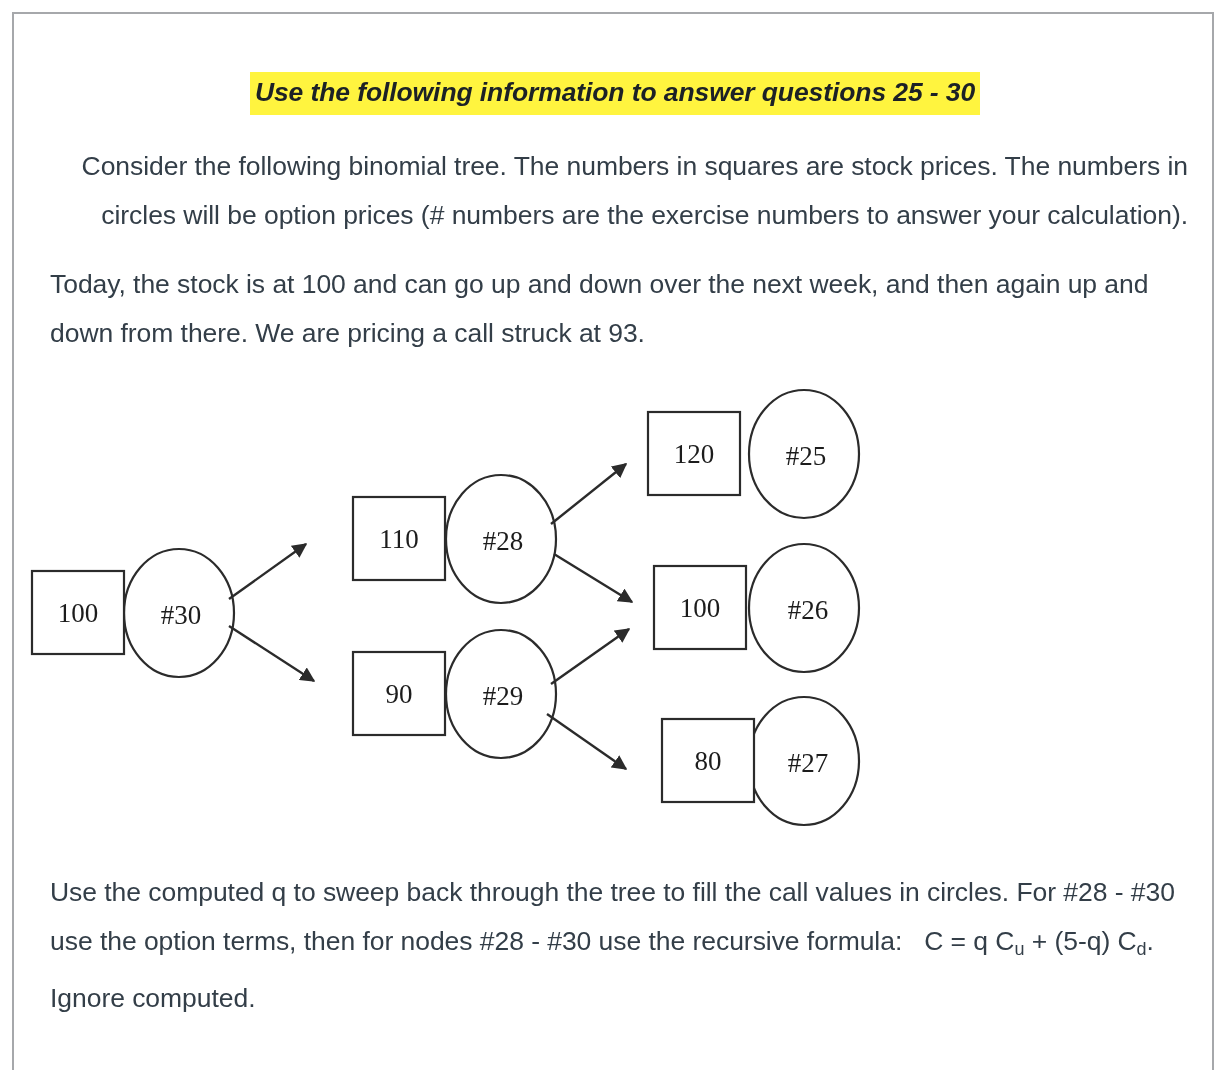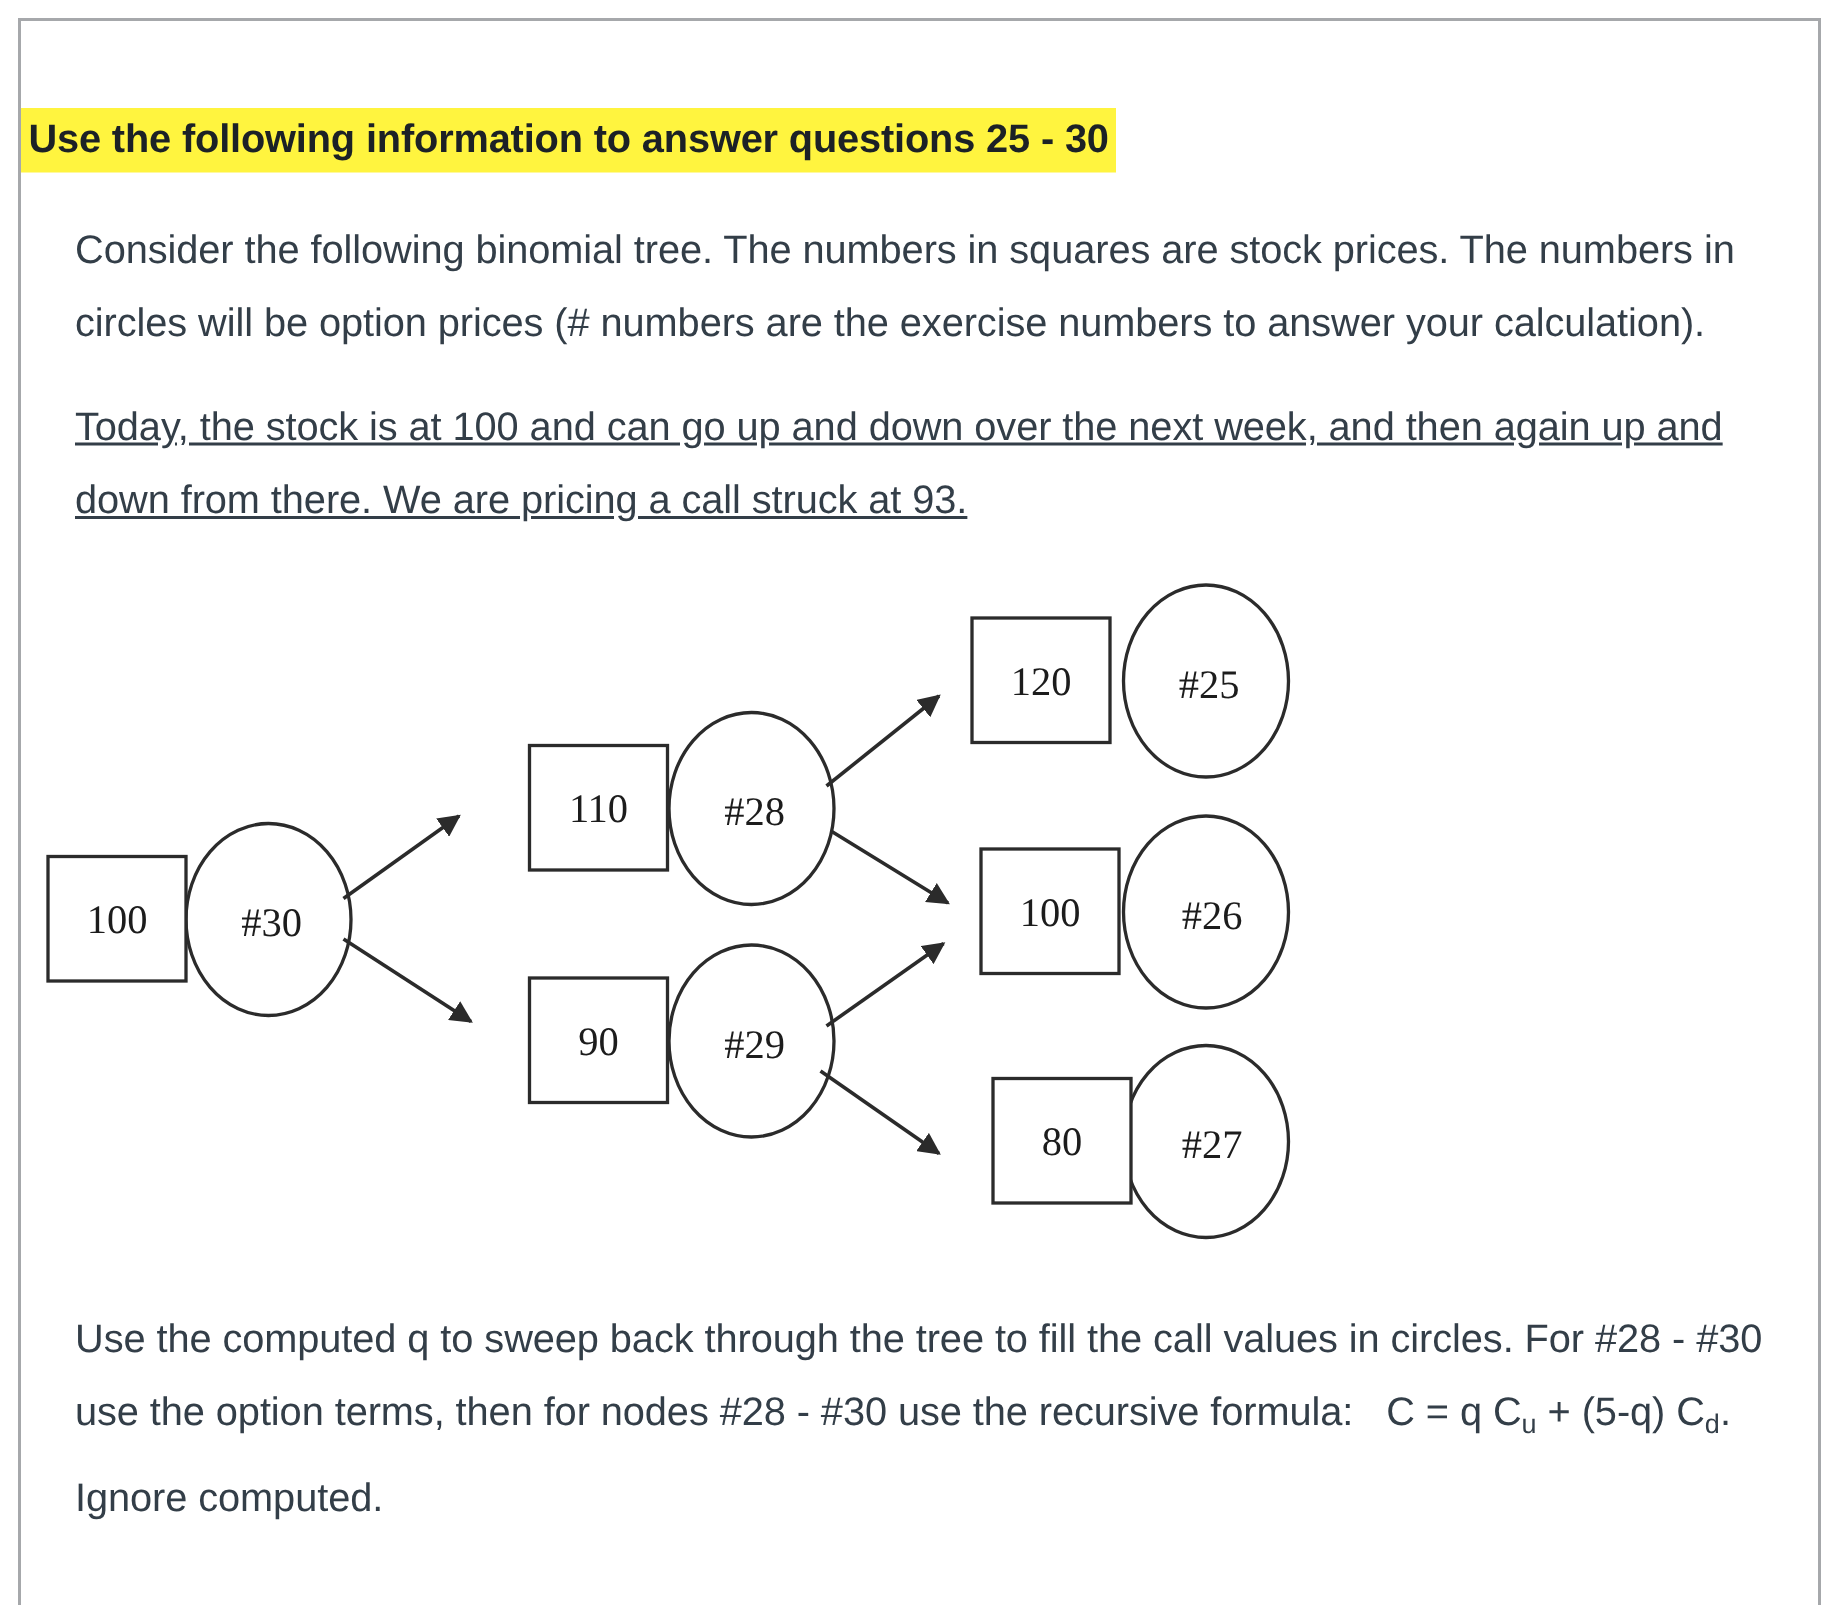--- a/index.html
+++ b/index.html
@@ -27,21 +27,23 @@
   }
   .content {
     position: absolute;
     left: 0;
     top: 0;
     width: 1202px;
   }
 
   
   .title-row {
+    text-align: center;
     margin-top: 58px;
+    font-style: italic;
   }
   .title-highlight {
     display: inline-block;
     background: #fff43f;
     color: #1c2126;
     font-weight: bold;
     font-size: 26.5px;
     line-height: 1.42;
     padding: 2px 5px 3px 5px;
     letter-spacing: -0.1px;
@@ -50,22 +52,22 @@
 
   
   .para {
     margin: 0 0 0 36px;
     width: 1138px;
     font-size: 26.5px;
     line-height: 49px;
     color: #333e48;
     letter-spacing: -0.05px;
   }
-  .para.p1 { margin-top: 27px; }
-  .para.p2 { margin-top: 20px; text-decoration: underline; }
+  .para.p1 { margin-top: 27px; text-align: right; }
+  .para.p2 { margin-top: 20px; }
   .para.p3 { margin-top: 14px; }
   .sub {
     font-size: 0.68em;
     vertical-align: -0.28em;
     letter-spacing: 0;
   }
 
   
   .diagram-wrap {
     position: relative;

